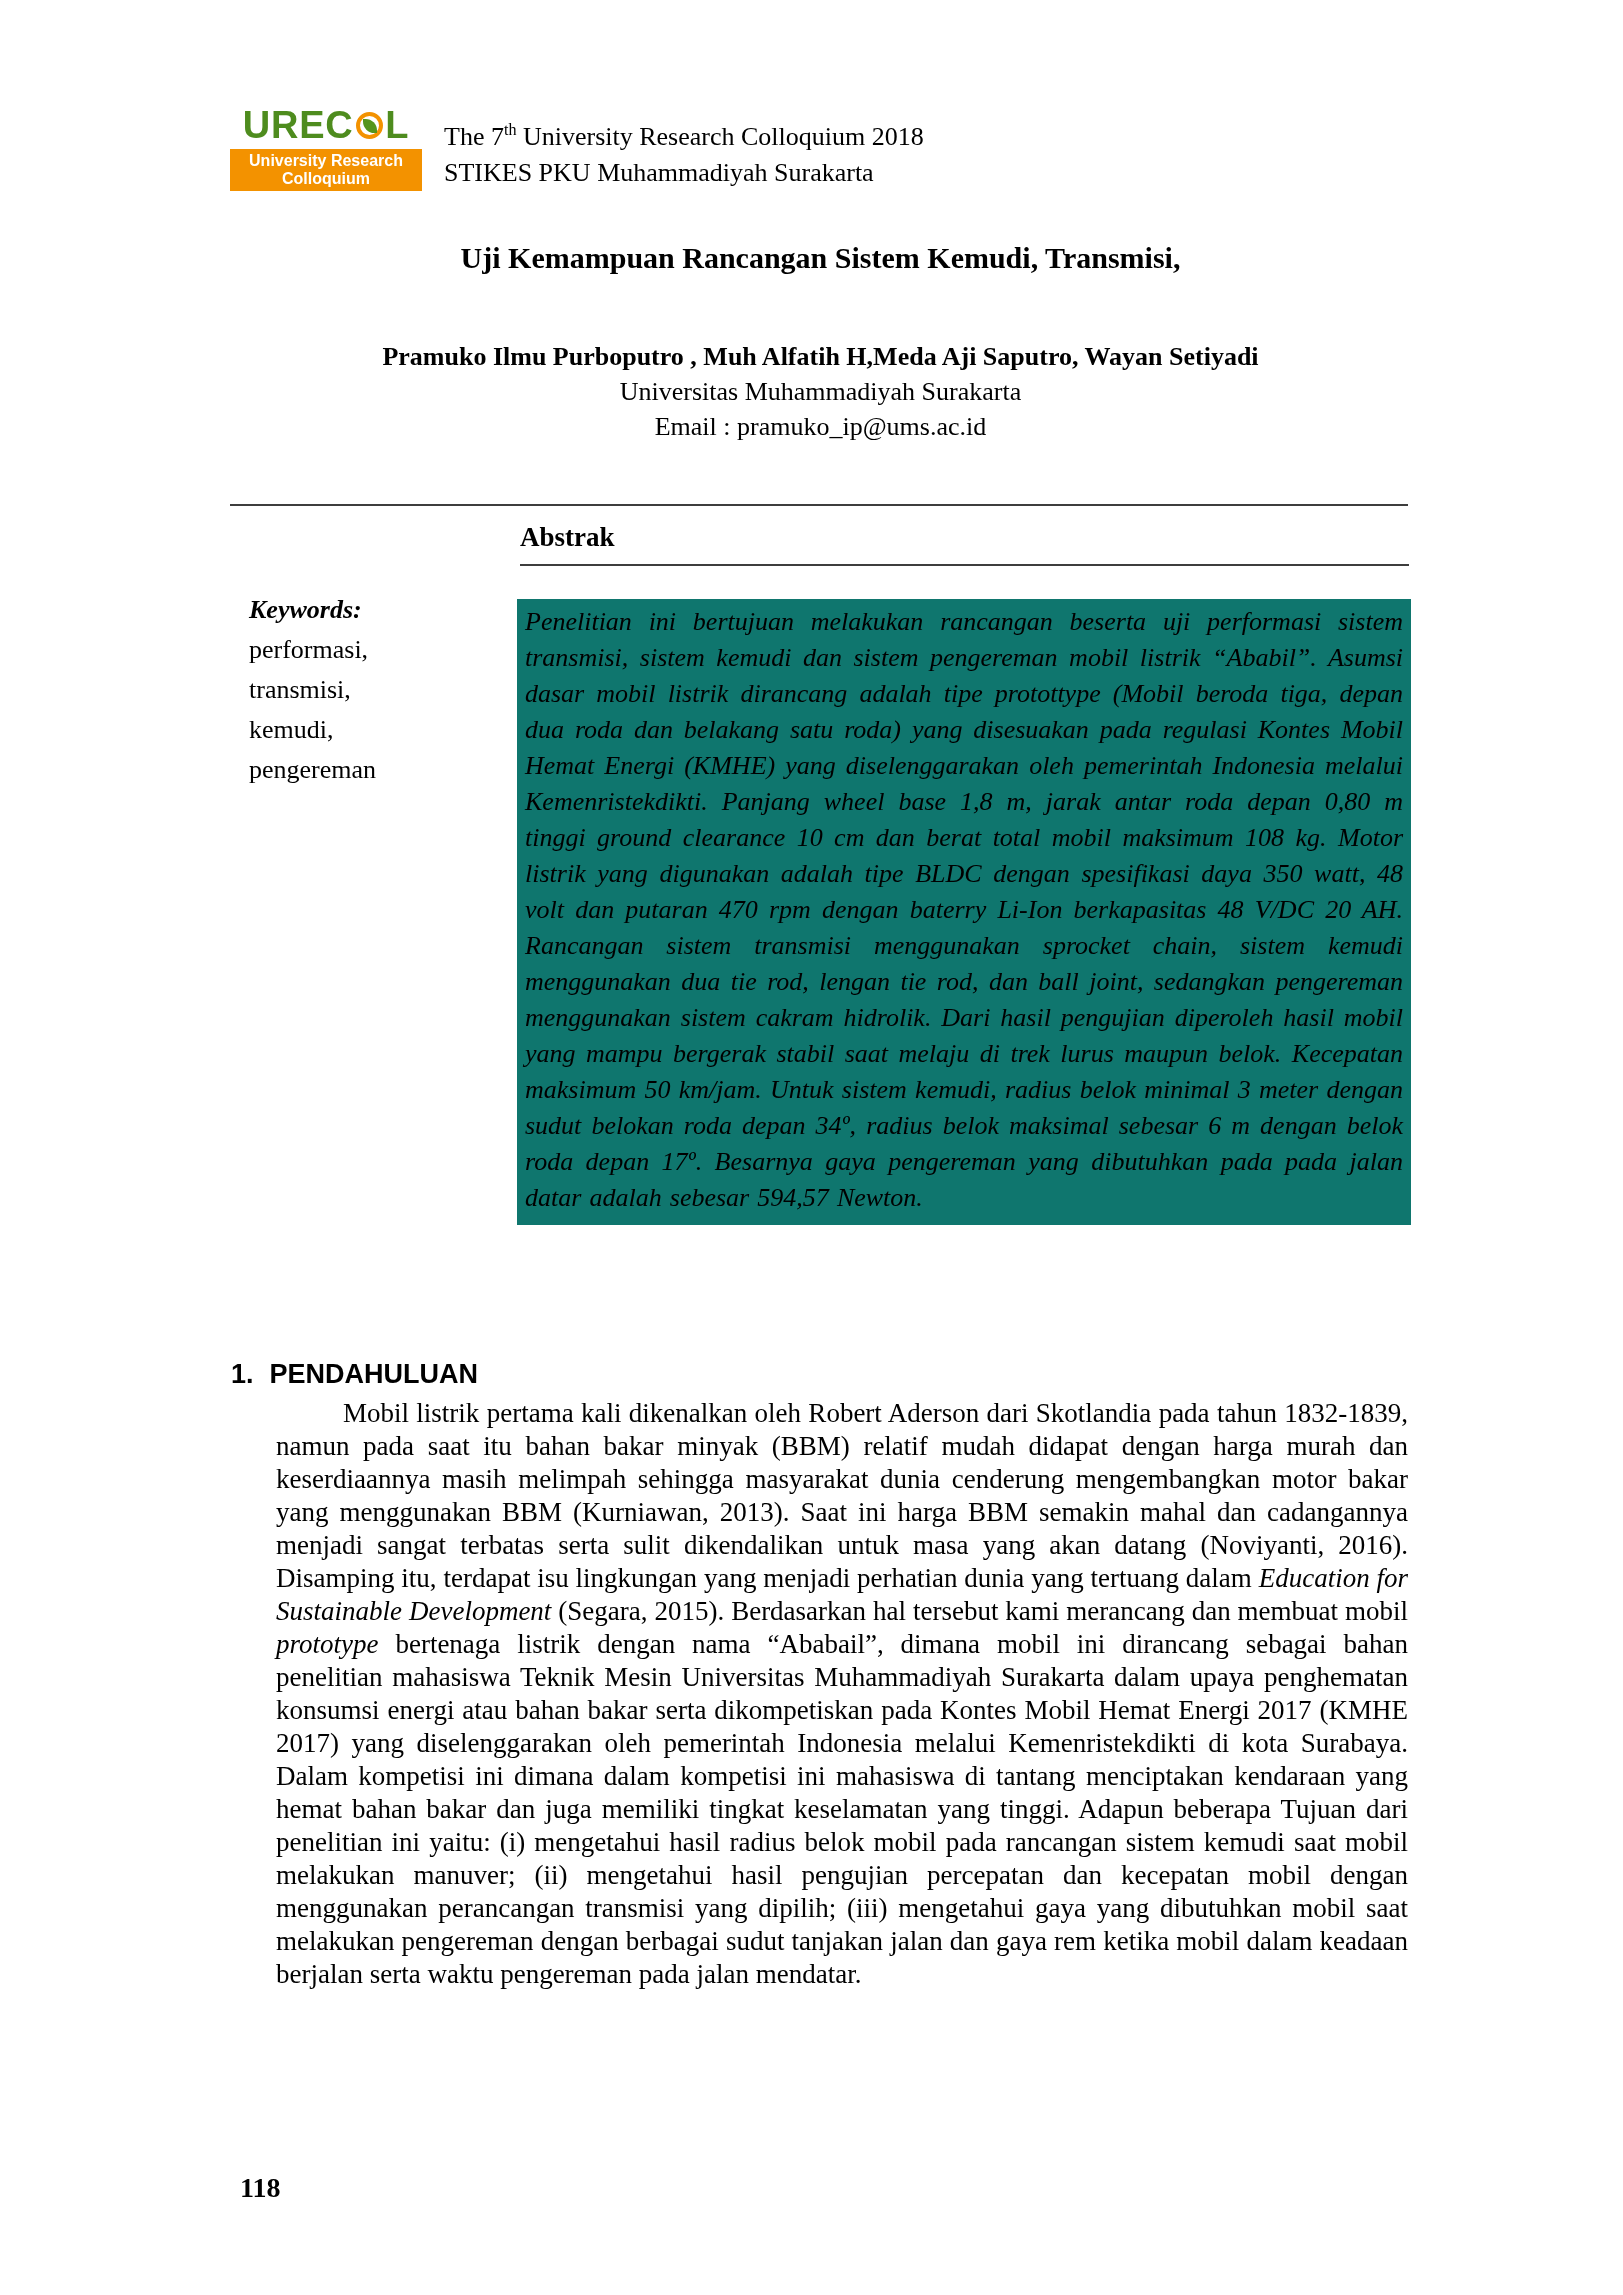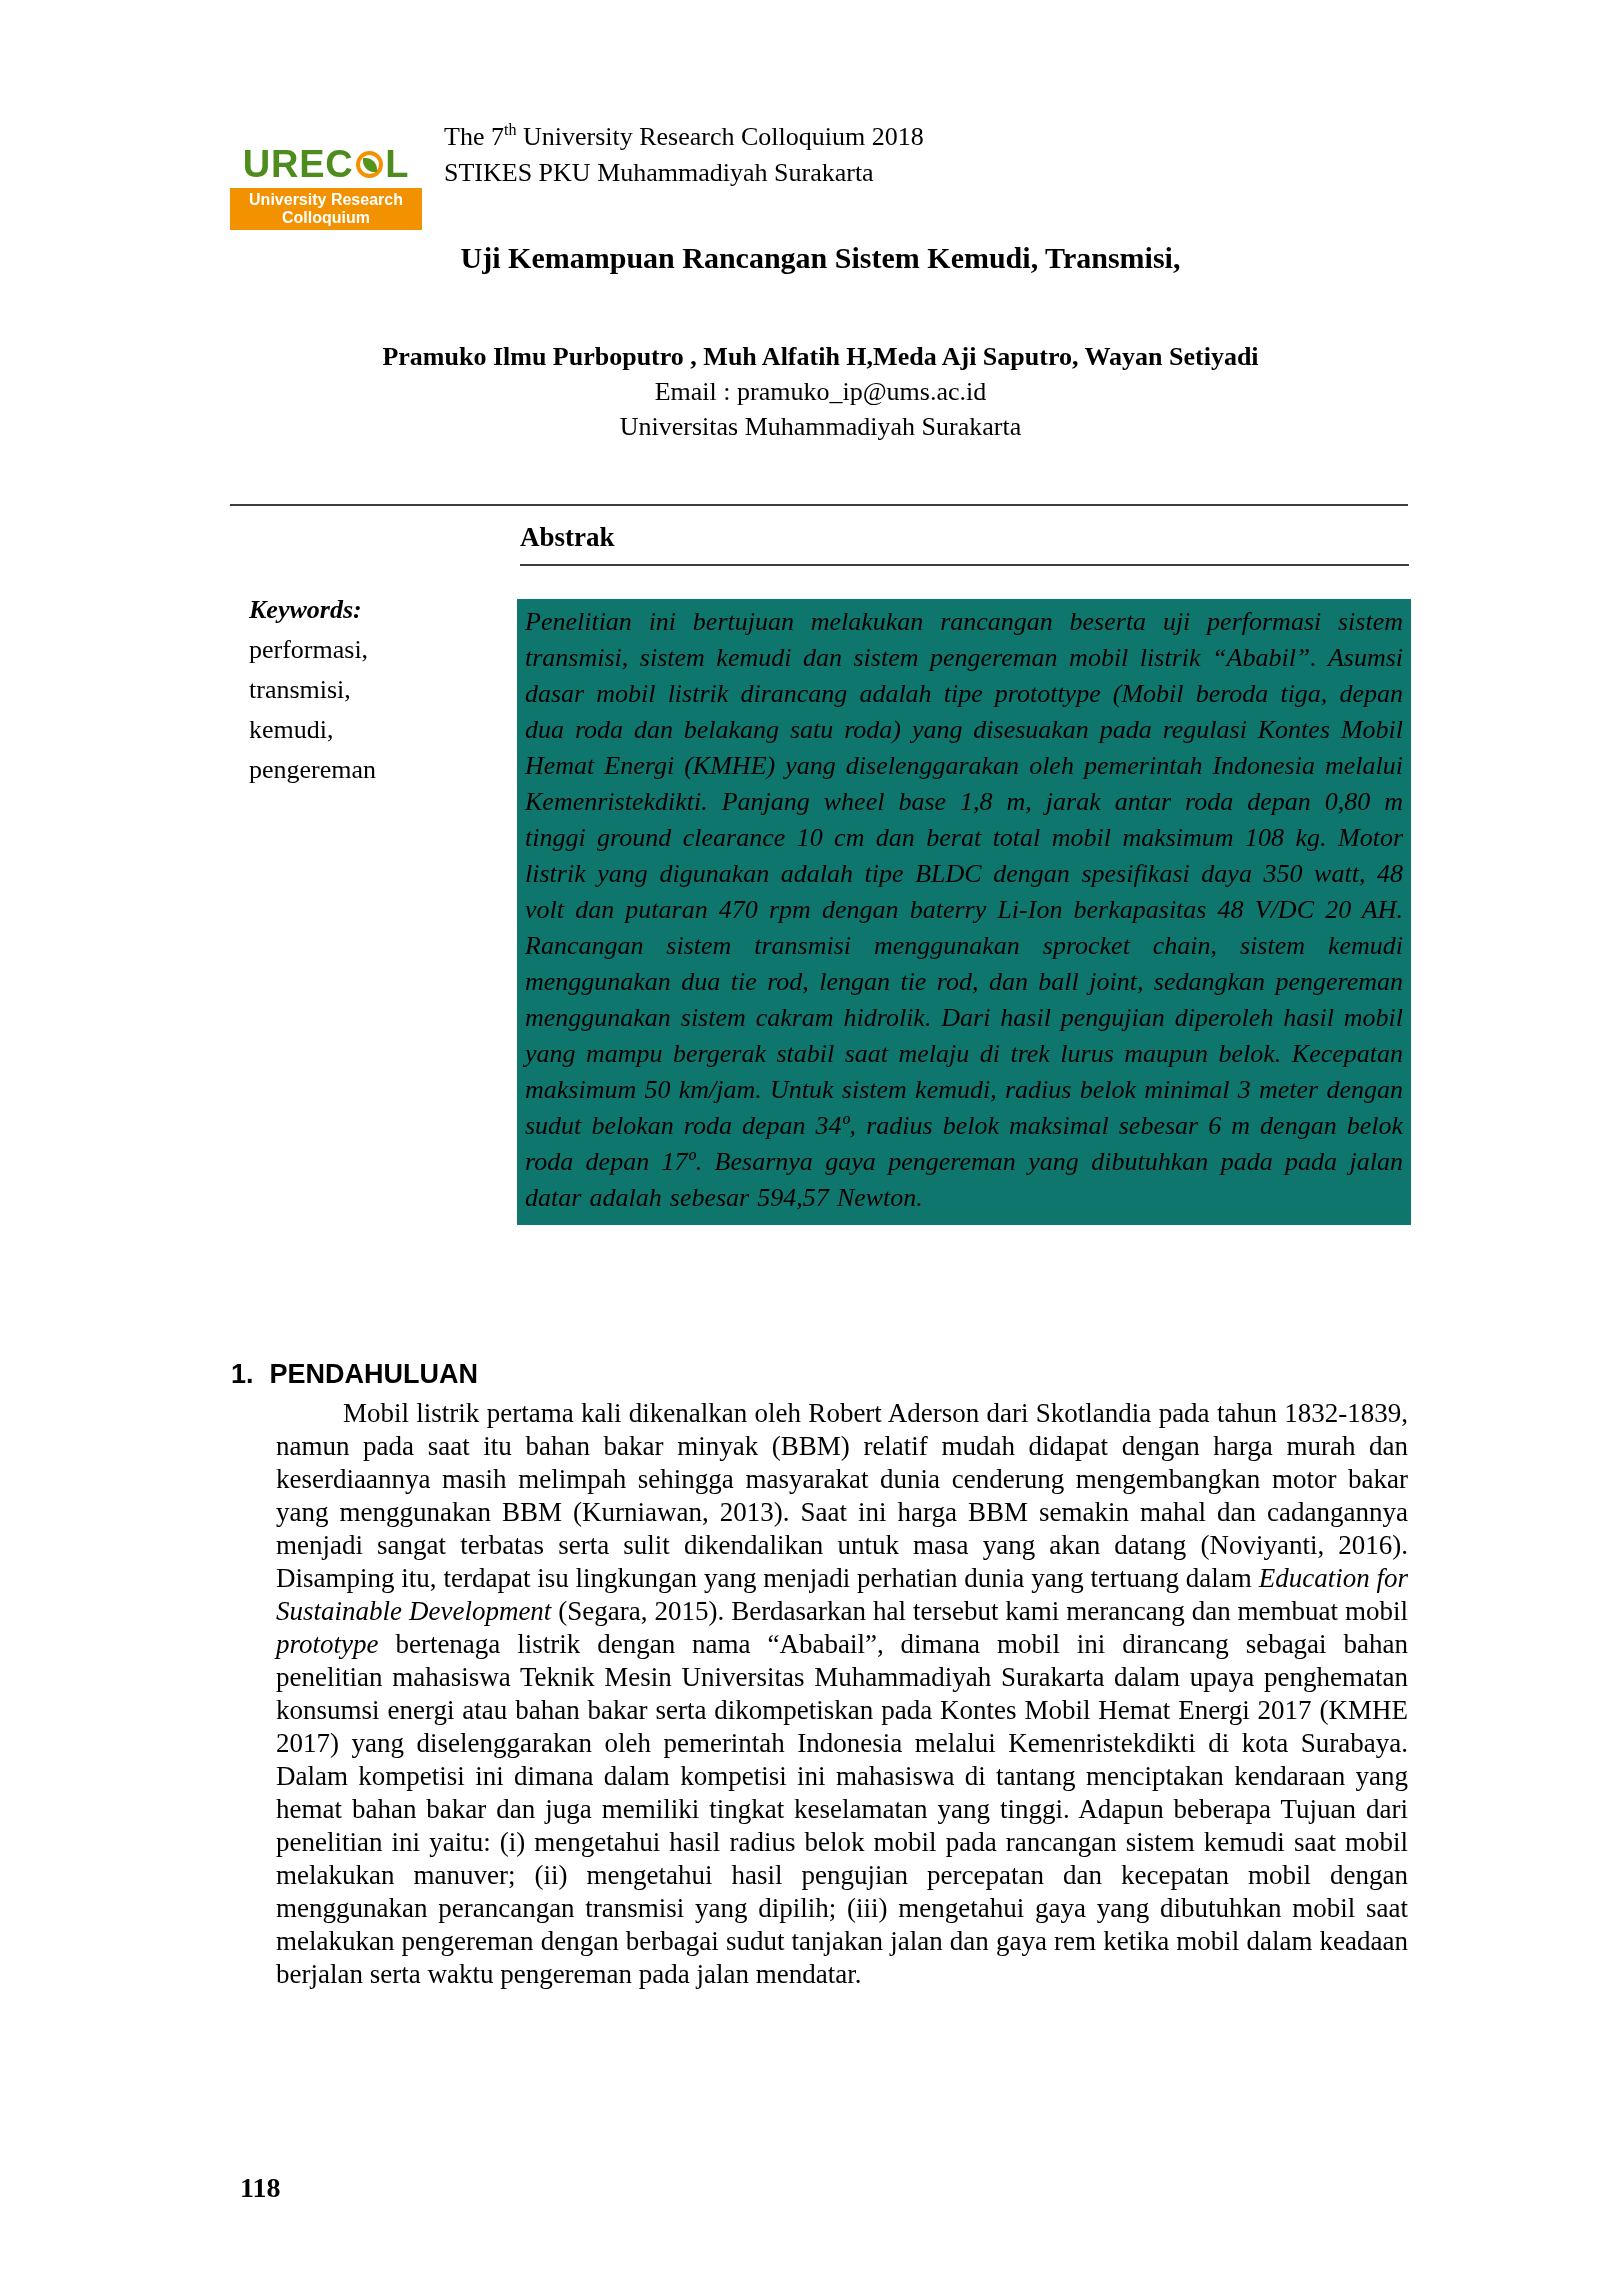--- a/index.html
+++ b/index.html
@@ -9,21 +9,21 @@
     font-family: "Liberation Serif", serif; color: #000;
   }
   .abs { position: absolute; }
 
   
   .header { left: 230px; top: 106px; display: flex; gap: 22px; align-items: flex-start; }
   .logo { width: 192px; flex: 0 0 auto; }
   .logo-brand {
     display: flex; align-items: center; justify-content: center;
     font-family: "Liberation Sans", sans-serif; font-weight: 700;
-    font-size: 38px; line-height: 1; letter-spacing: 0.8px; color: #4e8c1e; margin-top: 39px;
+    font-size: 38px; line-height: 1; letter-spacing: 0.8px; color: #4e8c1e;
   }
   .logo-o {
     width: 27px; height: 27px; border: 4.8px solid #f39200; border-radius: 50%;
     position: relative; display: inline-block; margin: 0 2.4px;
   }
   .logo-o .leaf {
     position: absolute; left: 3.2px; top: 3.2px; width: 14.3px; height: 14.3px;
     background: #55951c; border-radius: 0 80% 0 80%;
   }
   .logo-sub {
@@ -89,22 +89,22 @@
       <div>STIKES PKU Muhammadiyah Surakarta</div>
     </div>
   </div>
 
   <div class="abs title-block">
     <div>Uji Kemampuan Rancangan Sistem Kemudi, Transmisi,</div>
   </div>
 
   <div class="abs byline">
     <div class="authors">Pramuko Ilmu Purboputro , Muh Alfatih H,Meda Aji Saputro, Wayan Setiyadi</div>
+    <div>Universitas Muhammadiyah Surakarta</div>
     <div>Email : pramuko_ip@ums.ac.id</div>
-    <div>Universitas Muhammadiyah Surakarta</div>
   </div>
 
   <div class="abs rule-top"></div>
 
   <div class="abs abstrak-heading">Abstrak</div>
   <div class="abs rule-abstrak"></div>
 
   <div class="abs keywords">
     <div class="keywords-label">Keywords:</div>
     <div>performasi,</div>

